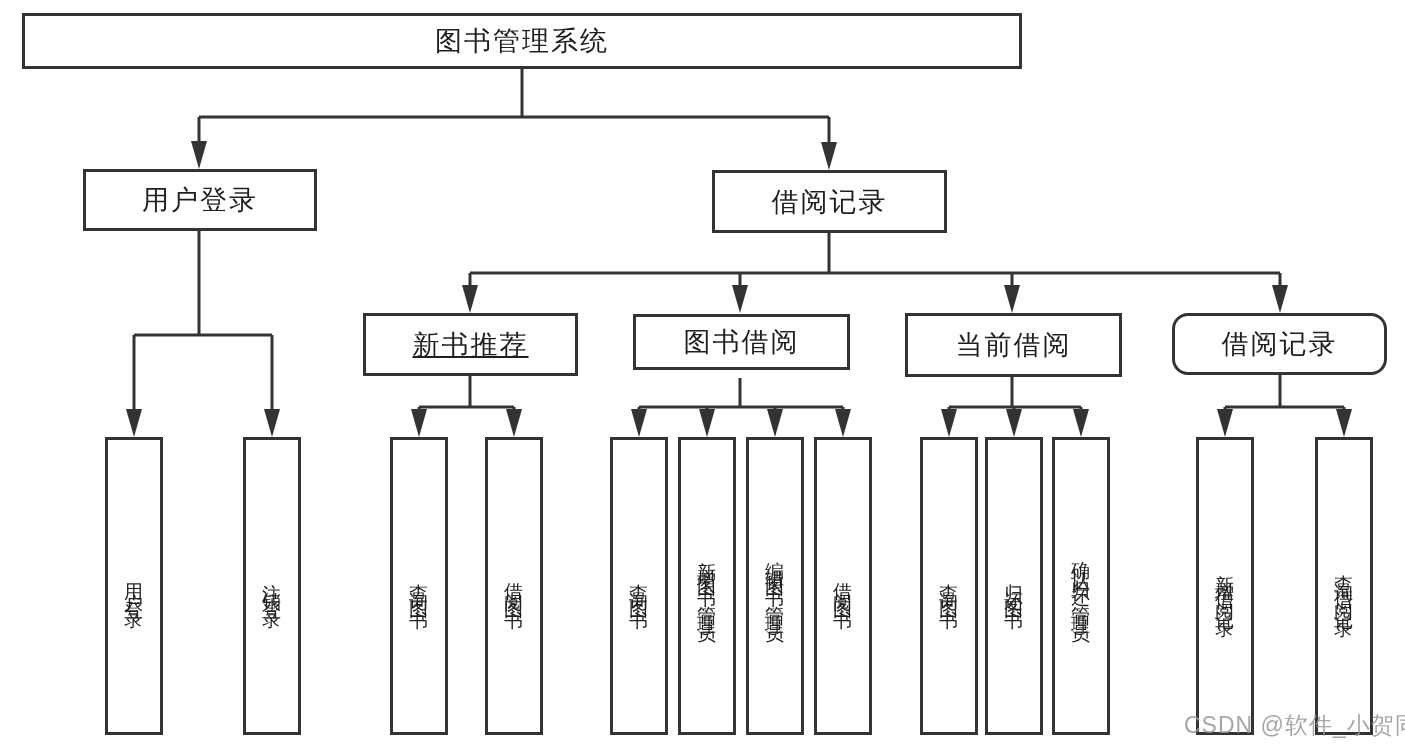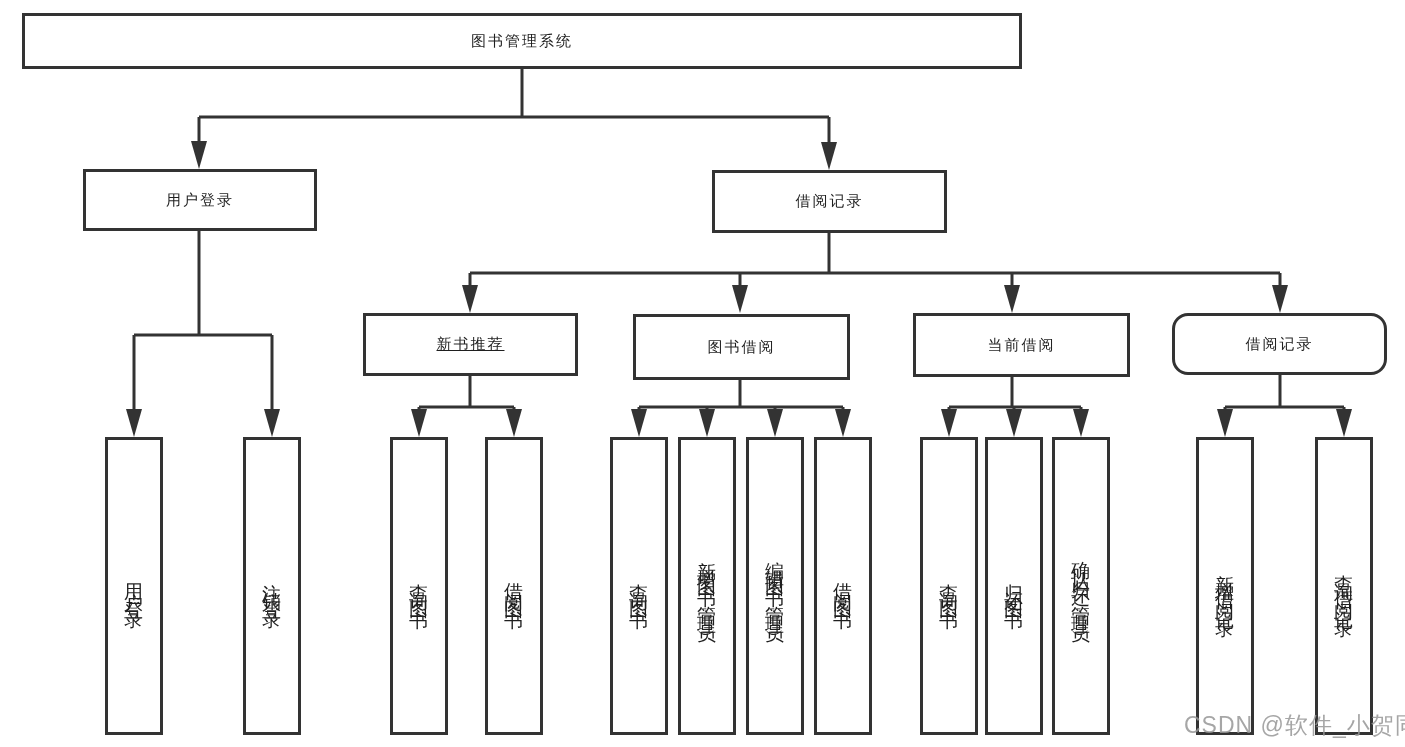--- a/index.html
+++ b/index.html
@@ -12,21 +12,21 @@
   }
   #wires{position:absolute;left:0;top:0;width:1405px;height:747px;}
   .node{
     position:absolute;
     background:#ffffff;
     border:3px solid #333333;
     box-sizing:border-box;
     display:flex;align-items:center;justify-content:center;
     color:#1f1f1f;
   }
-  .node-h{font-size:15px;letter-spacing:2px;}
+  .node-h{font-size:27px;letter-spacing:2px;}
   .node-v{top:437px;width:58px;height:298px;}
   .node-v .vtext{
     writing-mode:vertical-rl;
     text-orientation:mixed;
     font-size:19px;
     letter-spacing:9px;
     line-height:1;
     color:#1f1f1f;
     white-space:nowrap;
   }
@@ -118,24 +118,24 @@
   <div class="node node-h" style="left:83px;top:169px;width:234px;height:62px;">
     <span>用户登录</span>
   </div>
   <div class="node node-h" style="left:712px;top:170px;width:235px;height:63px;">
     <span>借阅记录</span>
   </div>
 
   <div class="node node-h" style="left:363px;top:313px;width:215px;height:63px;text-decoration:underline;">
     <span>新书推荐</span>
   </div>
-  <div class="node node-h" style="left:633px;top:314px;width:217px;height:66px;">
+  <div class="node node-h" style="left:633px;top:314px;width:217px;height:56px;">
     <span>图书借阅</span>
   </div>
-  <div class="node node-h" style="left:905px;top:313px;width:217px;height:64px;margin-left:8px;">
+  <div class="node node-h" style="left:905px;top:313px;width:217px;height:64px;">
     <span>当前借阅</span>
   </div>
   <div class="node node-h" style="left:1172px;top:313px;width:215px;height:62px;border-radius:16px;">
     <span>借阅记录</span>
   </div>
 
   <div class="node node-v" style="left:105px;">
     <span class="vtext">用户登录</span>
   </div>
   <div class="node node-v" style="left:243px;">

